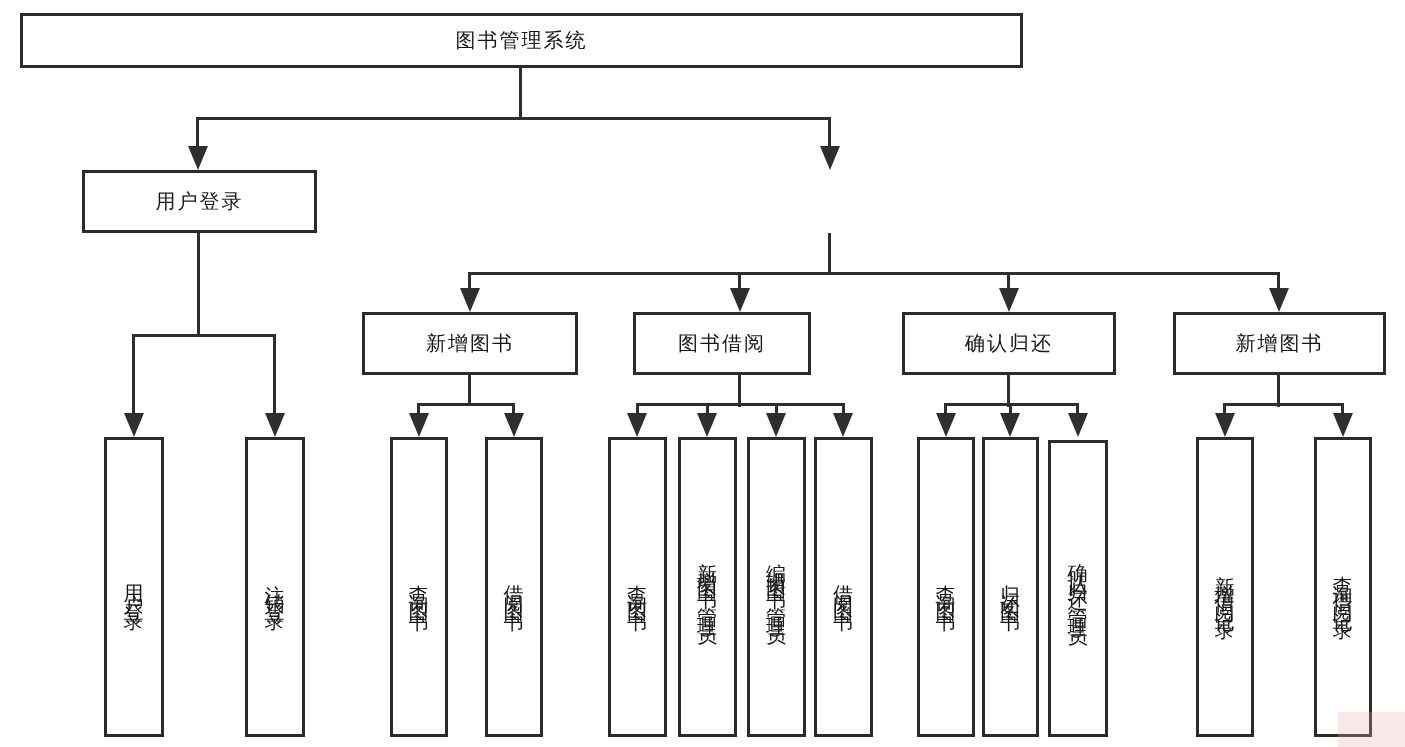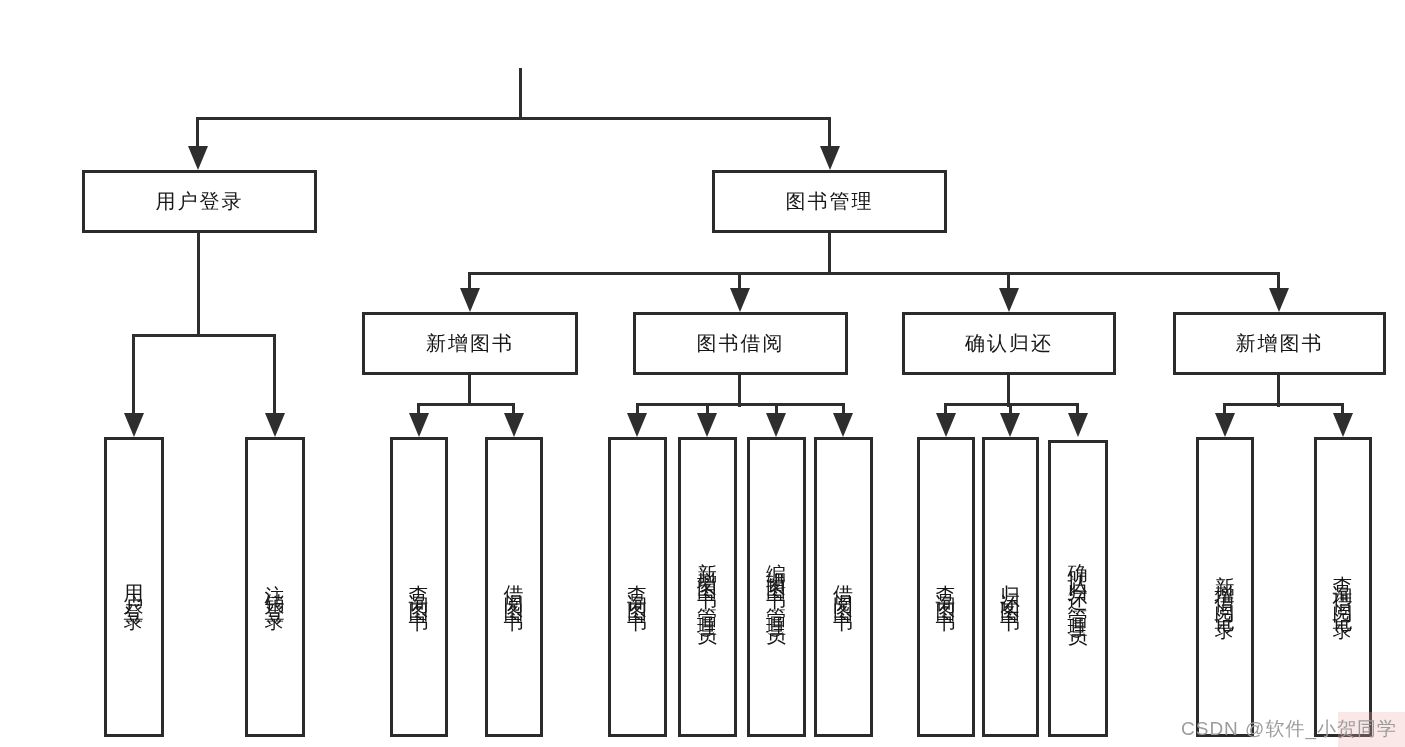--- a/index.html
+++ b/index.html
@@ -34,33 +34,33 @@
     position:absolute;left:1181px;top:716px;color:var(--wm);
     font-size:19px;letter-spacing:1px;white-space:nowrap;
   }
   .wm-patch{position:absolute;left:1338px;top:712px;width:67px;height:35px;background:var(--pink);}
 </style>
 </head>
 <body>
 
 <div class="canvas">
 
+  <div class="box" style="left:20px;top:13px;width:1003px;height:55px">
+    <span class="lbl">图书管理系统</span>
+  </div>
 
   <div class="v" style="left:519px;top:68px;height:52px"></div>
   <div class="h" style="left:197px;top:117px;width:634px"></div>
   <div class="v" style="left:196px;top:117px;height:32px"></div>
   <div class="v" style="left:828px;top:117px;height:32px"></div>
   <div class="arr" style="left:188px;top:146px"></div>
   <div class="arr" style="left:820px;top:146px"></div>
 
   <div class="box" style="left:82px;top:170px;width:235px;height:63px">
     <span class="lbl">用户登录</span>
-  </div>
-  <div class="box" style="left:712px;top:170px;width:235px;height:63px">
-    <span class="lbl">图书管理</span>
   </div>
 
   <div class="v" style="left:197px;top:233px;height:104px"></div>
   <div class="h" style="left:132px;top:334px;width:144px"></div>
   <div class="v" style="left:132px;top:334px;height:82px"></div>
   <div class="v" style="left:273px;top:334px;height:82px"></div>
   <div class="arr" style="left:124px;top:413px"></div>
   <div class="arr" style="left:265px;top:413px"></div>
 
   <div class="v" style="left:828px;top:233px;height:42px"></div>
@@ -70,21 +70,21 @@
   <div class="v" style="left:1007px;top:272px;height:20px"></div>
   <div class="v" style="left:1277px;top:272px;height:20px"></div>
   <div class="arr" style="left:460px;top:288px"></div>
   <div class="arr" style="left:730px;top:288px"></div>
   <div class="arr" style="left:999px;top:288px"></div>
   <div class="arr" style="left:1269px;top:288px"></div>
 
   <div class="box" style="left:362px;top:312px;width:216px;height:63px">
     <span class="lbl">新增图书</span>
   </div>
-  <div class="box" style="left:633px;top:312px;width:215px;height:63px">
+  <div class="box" style="left:633px;top:312px;width:178px;height:63px">
     <span class="lbl">图书借阅</span>
   </div>
   <div class="box" style="left:902px;top:312px;width:214px;height:63px">
     <span class="lbl">确认归还</span>
   </div>
   <div class="box" style="left:1173px;top:312px;width:213px;height:63px">
     <span class="lbl">新增图书</span>
   </div>
 
   <div class="v" style="left:468px;top:375px;height:31px"></div>
@@ -159,15 +159,14 @@
   </div>
 
   <div class="vbox" style="left:1196px;top:437px;width:58px;height:300px">
     <span class="vlbl">新增借阅记录</span>
   </div>
   <div class="vbox" style="left:1314px;top:437px;width:58px;height:300px">
     <span class="vlbl">查询借阅记录</span>
   </div>
 
   <div class="wm-patch"></div>
-  <div class="watermark">CSDN @软件_小贺同学</div>
 
 </div>
 
 </body></html>

